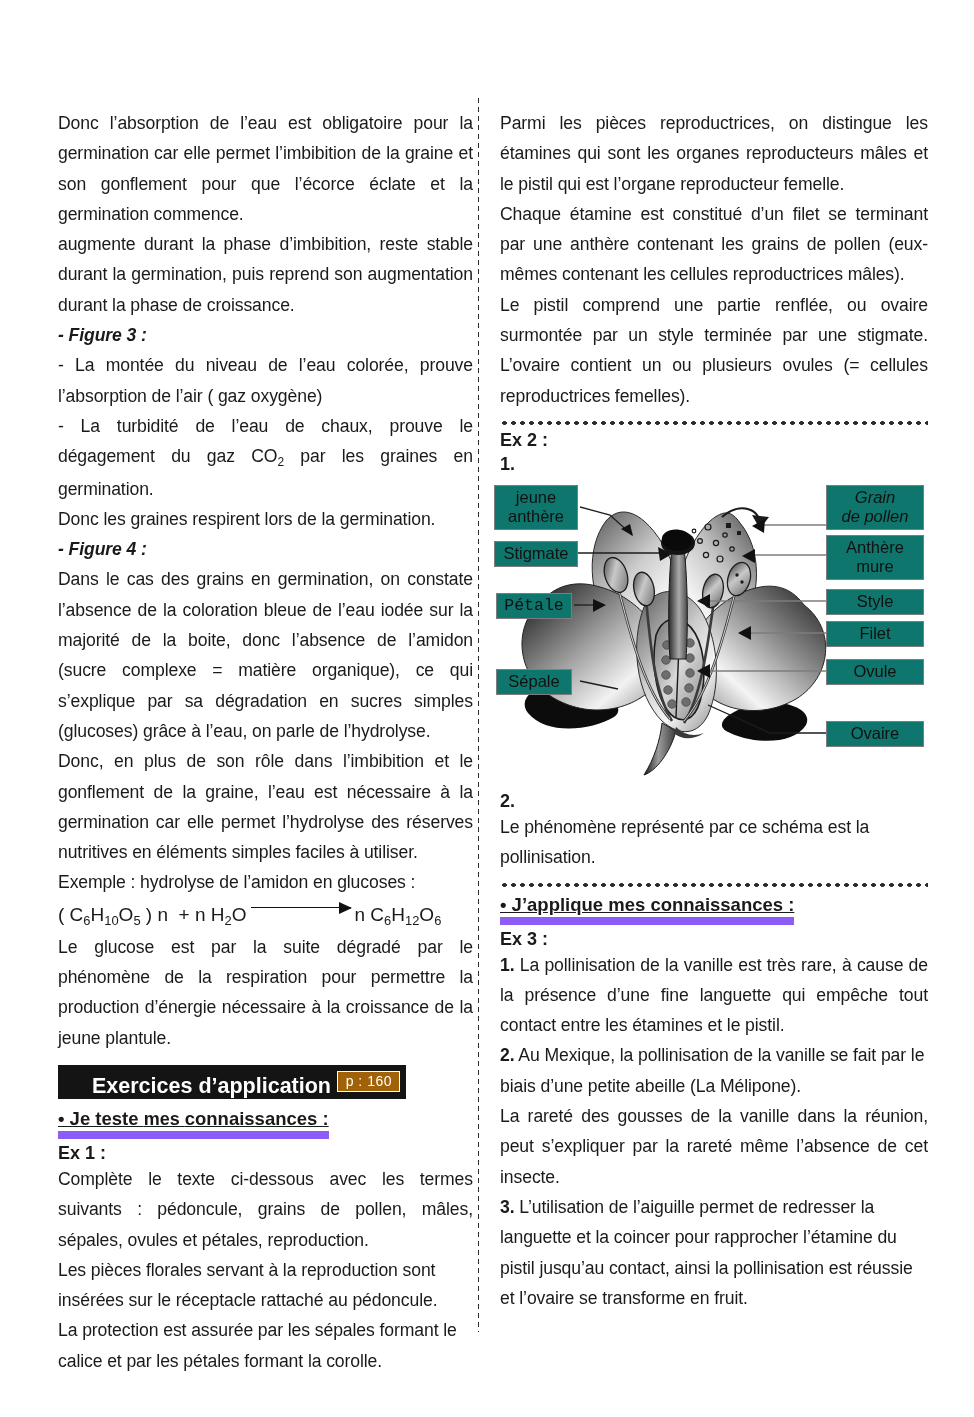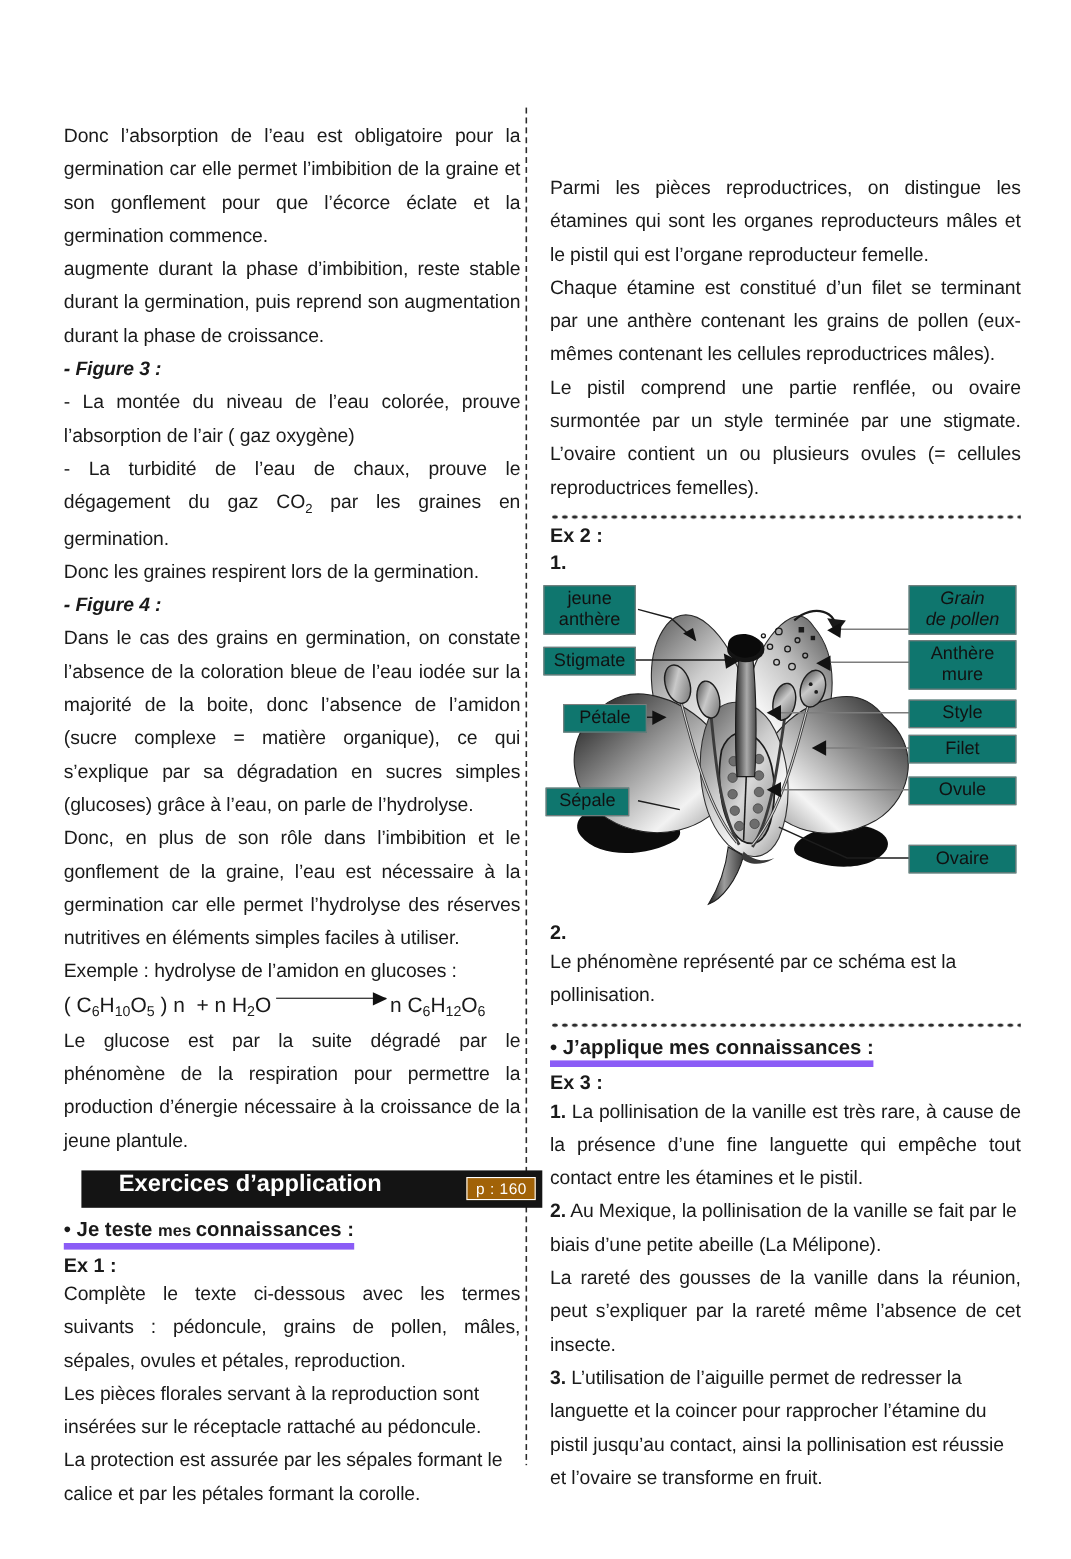--- a/index.html
+++ b/index.html
@@ -19,21 +19,20 @@
     box-sizing:border-box;
     position:relative;
   }
   .col-left{
     width:478px;
     padding:108px 0 0 58px;
   }
   .col-right{
     width:496px;
     padding:108px 60px 0 22px;
-    margin-top:47px;
   }
   
   .divider{
     position:absolute;
     left:477px;top:96px;
     width:3px;height:1236px;
     background-image:radial-gradient(#2b2b2b 42%, transparent 45%);
     background-size:3px 9px;
     background-repeat:repeat-y;
   }
@@ -75,45 +74,46 @@
     position:absolute;top:2.2px;right:-1px;
     width:0;height:0;
     border-top:6px solid transparent;
     border-bottom:6px solid transparent;
     border-left:13px solid #111;
   }
 
   
   .exbar{
     position:relative;
-    width:419px;height:34px;
+    width:348px;height:34px;
     background:#141414;
-    margin:12px 0 7px 16px;
-    display:flex;align-items:flex-start;
+    margin:12px 0 7px 0;
+    display:flex;align-items:flex-end;
   }
   .exbar .title{
     color:#fff;font-size:21.5px;font-weight:bold;
     margin-left:34px;letter-spacing:0px;
   }
   .exbar .pbadge{
     position:absolute;right:6px;top:6px;
     border:1.6px solid #fff;
     color:#fff;background:#a16207;
     font-size:14px;
     padding:1px 7px 2px 8px;
     letter-spacing:0.5px;
   }
   .subhead{
     font-size:18.5px;font-weight:bold;
     margin:2px 0 1px 0;
     display:inline-block;
-    border-bottom:6px solid #8b5cf6;
+    border-bottom:8px solid #8b5cf6;
     padding-bottom:1px;
-  }
-  .subhead .small{font-size:15px;text-align:center;}
+    text-decoration:underline;
+  }
+  .subhead .small{font-size:18px;text-align:center;}
   .exlabel{
     font-size:18px;font-weight:bold;margin:3px 0 0 0;
   }
   .dots{
     height:6px;margin:9px 0 4px 0;
     background-image:radial-gradient(#2b2b2b 38%, transparent 42%);
     background-size:9px 6px;
     background-repeat:repeat-x;
   }
   .dots.right{width:428px;}
@@ -361,21 +361,21 @@
         <path d="M203 118 L216 111 L216 125 Z" fill="#111"></path>
         <path d="M244 150 L257 143 L257 157 Z" fill="#111"></path>
         <path d="M203 188 L216 181 L216 195 Z" fill="#111"></path>
       </svg>
 
       <div class="lbl" style="left:0px;top:2px;width:84px;">
         <div>jeune</div>
         <div>anthère</div>
       </div>
       <div class="lbl" style="left:0px;top:58px;width:84px;">Stigmate</div>
-      <div class="lbl" style="left:18px;top:110px;width:76px;">Pétale</div>
+      <div class="lbl" style="left:2px;top:110px;width:76px;font-family:Liberation Mono, monospace;">Pétale</div>
       <div class="lbl" style="left:2px;top:186px;width:76px;">Sépale</div>
 
       <div class="lbl" style="left:332px;top:2px;width:98px;font-style:italic;">
         <div>Grain</div>
         <div>de pollen</div>
       </div>
       <div class="lbl" style="left:332px;top:52px;width:98px;">
         <div>Anthère</div>
         <div>mure</div>
       </div>

